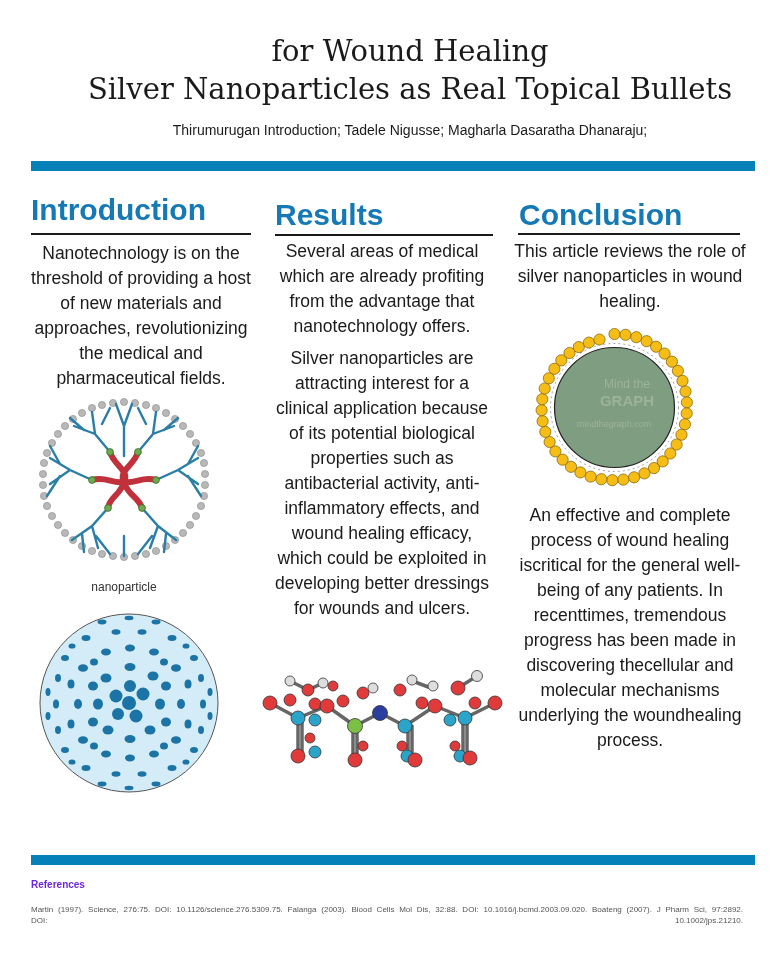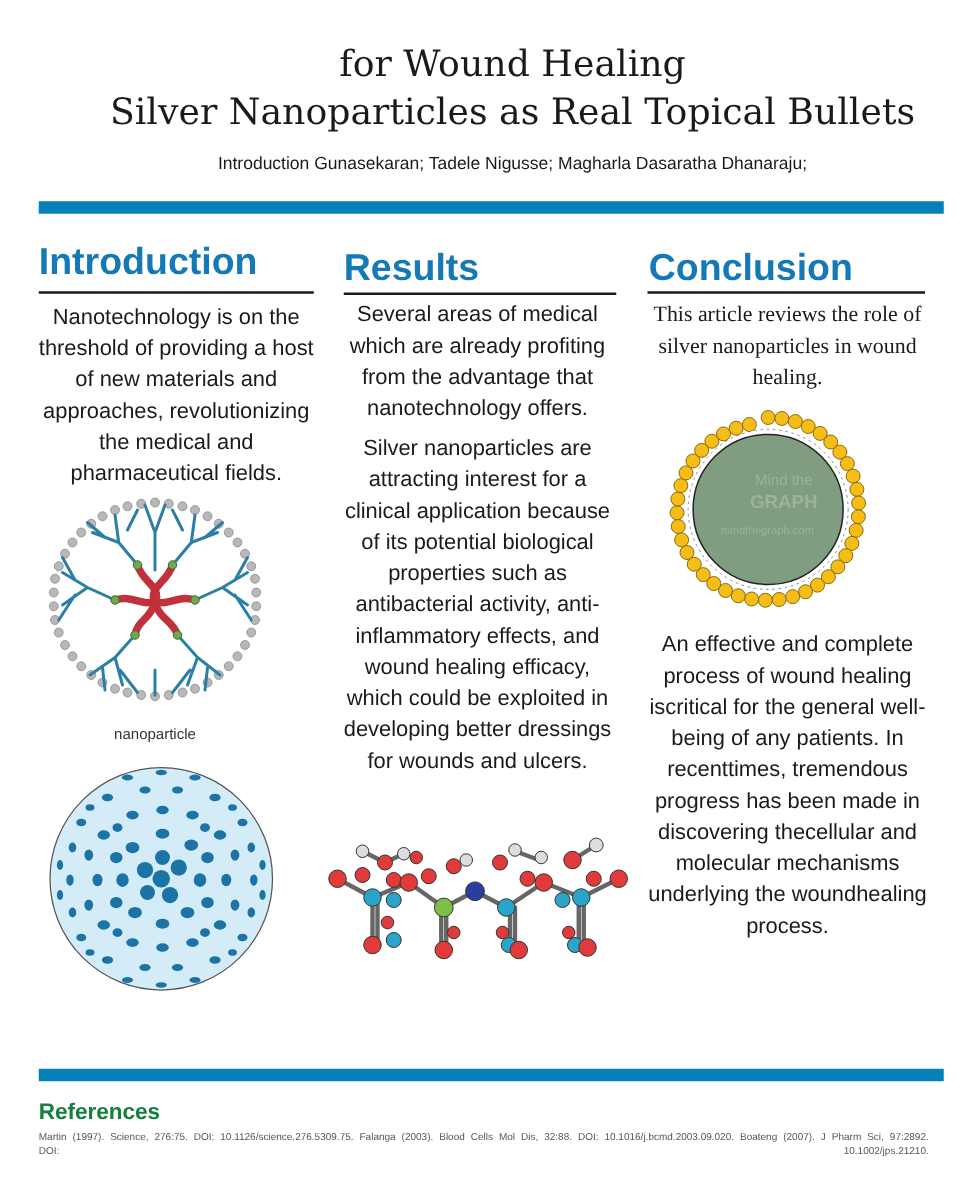--- a/index.html
+++ b/index.html
@@ -7,32 +7,32 @@
   .title { position: absolute; left: 60px; width: 700px; top: 32px; text-align: center; font-family: "DejaVu Serif", serif; font-size: 29px; line-height: 38px; color: #1a1a1a; font-weight: normal; }
   .authors { position: absolute; left: 60px; width: 700px; top: 122px; text-align: center; font-size: 14px; color: #1a1a1a; }
   .bar { position: absolute; left: 31px; width: 724px; height: 10px; background: #0680b8; }
   .bar.top { top: 161px; }
   .bar.bottom { top: 855px; }
   .col-head { position: absolute; font-weight: bold; color: #1579b5; font-size: 30px; line-height: 34px; }
   .col-rule { position: absolute; height: 2px; background: #1a1a1a; }
   .text { position: absolute; text-align: center; font-size: 17.5px; line-height: 25px; color: #1a1a1a; }
   .caption { position: absolute; text-align: center; font-size: 12px; color: #333; }
   .fig { position: absolute; }
-  .refs-head { position: absolute; left: 31px; top: 879px; font-weight: bold; font-size: 18px; color: #15803d; }
+  .refs-head { position: absolute; left: 31px; top: 879px; font-weight: bold; font-size: 10px; color: #6d28d9; }
   .refs-text { position: absolute; left: 31px; width: 712px; top: 904px; font-size: 8px; line-height: 11px; color: #555; text-align: justify; text-align-last: justify; }
   .refs-text2 { position: absolute; left: 31px; width: 712px; top: 915px; font-size: 8px; line-height: 11px; color: #555; display: flex; justify-content: space-between; align-items: center; }
 </style>
 </head>
 <body>
 
 <div class="title">
   <div>for Wound Healing</div>
   <div>Silver Nanoparticles as Real Topical Bullets</div>
 </div>
-<div class="authors">Introduction Gunasekaran; Tadele Nigusse; Magharla Dasaratha Dhanaraju;</div>
+<div class="authors">Thirumurugan Introduction; Tadele Nigusse; Magharla Dasaratha Dhanaraju;</div>
 
 <div class="bar top"></div>
 
 <div class="col-head" style="left:31px; top:193px;">Introduction</div>
 <div class="col-rule" style="left:31px; top:233px; width:220px;"></div>
 <div class="text" style="left:28px; width:226px; top:241px;">Nanotechnology is on the threshold of providing a host of new materials and approaches, revolutionizing the medical and pharmaceutical fields.</div>
 
 <div class="fig" style="left:38px; top:396px; width:172px; height:172px;">
   <svg width="172" height="172" viewBox="0 0 172 172">
     <g fill="#b8b8b8" stroke="#888" stroke-width="0.6">
@@ -263,21 +263,21 @@
         <circle cx="160" cy="92" r="7" fill="#e03a3a"></circle>
       <circle cx="200" cy="78" r="5" fill="#e03a3a"></circle>
         <circle cx="205" cy="88" r="6" fill="#2aa4c8"></circle>
       <circle cx="215" cy="90" r="7" fill="#e03a3a"></circle>
     </g>
   </svg>
 </div>
 
 <div class="col-head" style="left:519px; top:198px;">Conclusion</div>
 <div class="col-rule" style="left:518px; top:233px; width:222px;"></div>
-<div class="text" style="left:514px; width:232px; top:239px;font-family:Liberation Serif, serif;">This article reviews the role of silver nanoparticles in wound healing.</div>
+<div class="text" style="left:514px; width:232px; top:239px;">This article reviews the role of silver nanoparticles in wound healing.</div>
 
 <div class="fig" style="left:532px; top:326px; width:165px; height:165px;text-align:center;">
   <svg width="165" height="165" viewBox="0 0 165 165">
     <g fill="#f6bd16" stroke="#7a5a00" stroke-width="0.7">
       <circle cx="82.5" cy="8" r="5.6"></circle>
         <circle cx="93.5" cy="8.8" r="5.6"></circle>
         <circle cx="104.3" cy="11.2" r="5.6"></circle>
         <circle cx="114.6" cy="15.2" r="5.6"></circle>
         <circle cx="124.1" cy="20.7" r="5.6"></circle>
         <circle cx="132.6" cy="27.6" r="5.6"></circle>

